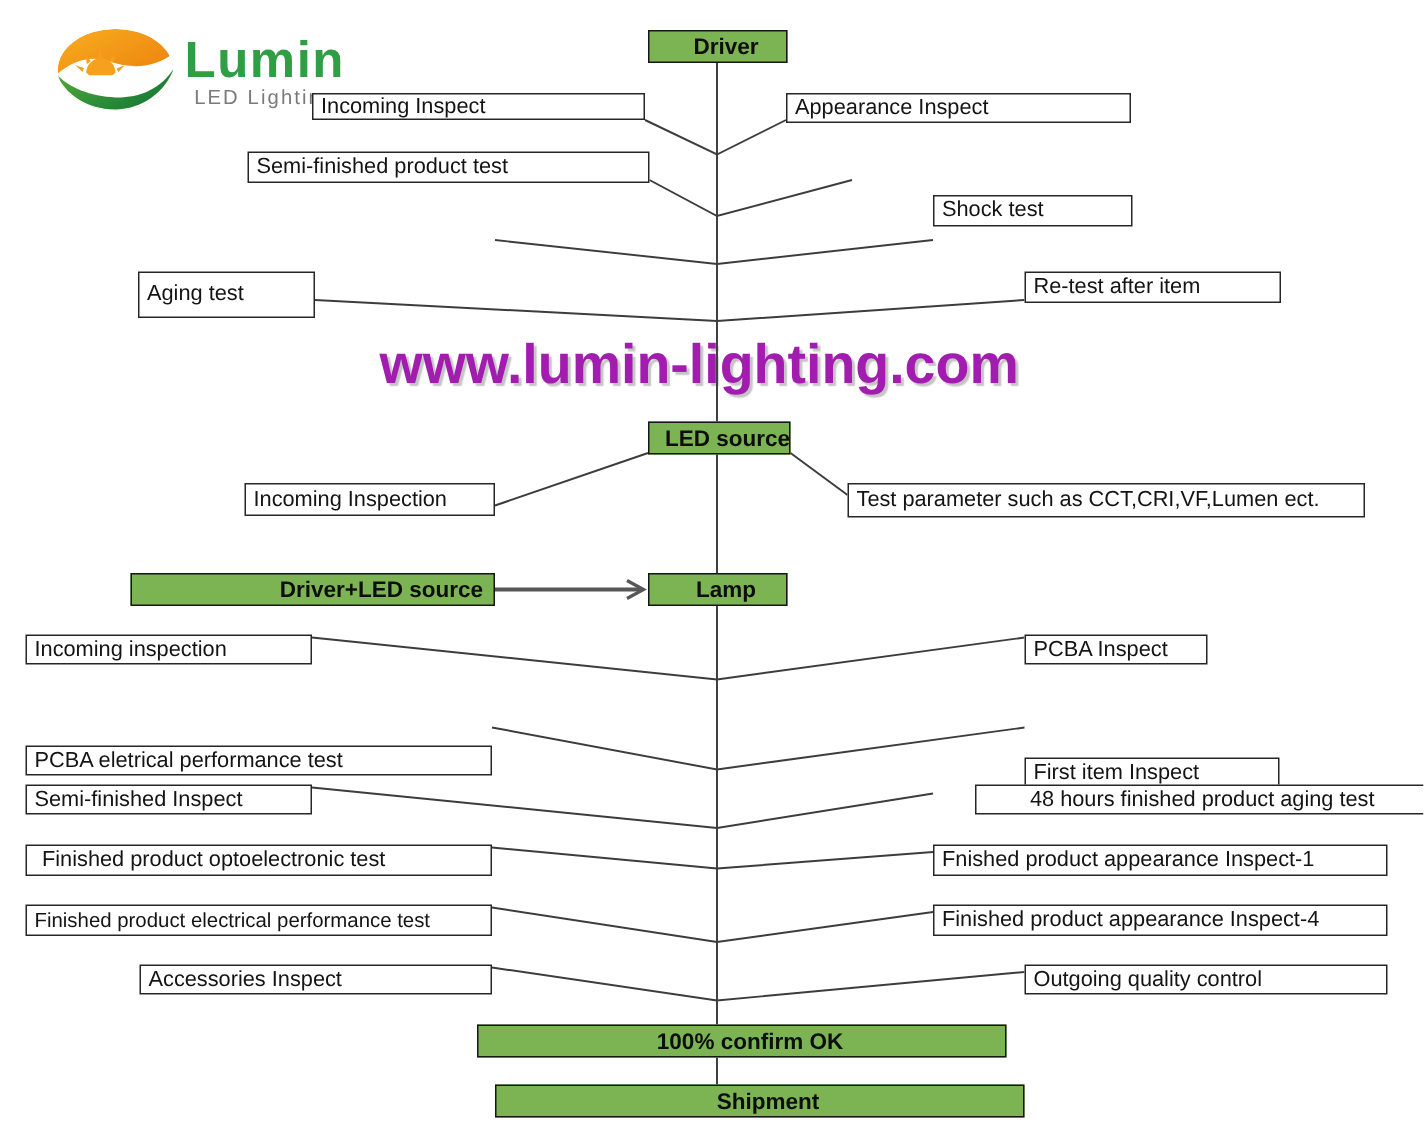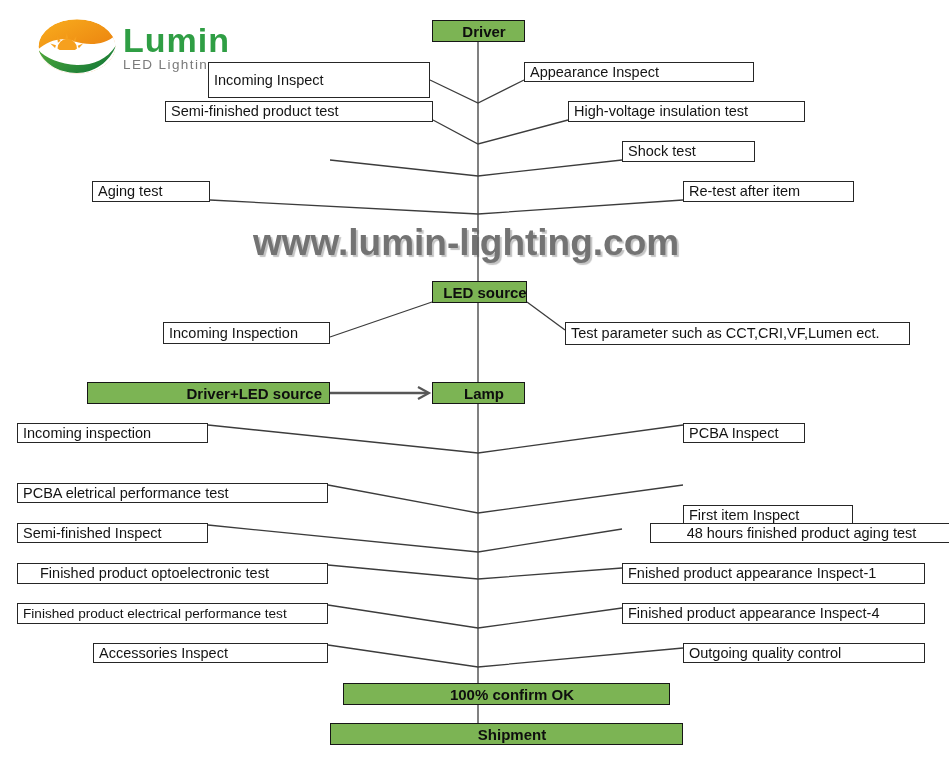--- a/index.html
+++ b/index.html
@@ -3,39 +3,39 @@
 <meta charset="utf-8">
 <style>
   html,body{margin:0;padding:0;background:#ffffff;}
   .canvas{
     position:relative;width:949px;height:758px;background:#fff;
     font-family:"Liberation Sans",sans-serif;overflow:hidden;
   }
   .lines{position:absolute;left:0;top:0;z-index:2;}
   .watermark{
     position:absolute;left:253px;top:222px;z-index:1;
-    font-size:37px;font-weight:bold;color:#737373;
+    font-size:37px;font-weight:bold;color:#a21caf;
     text-shadow:2px 2px 1px #c4c4c4;letter-spacing:0px;white-space:nowrap;
   }
   .node{
     position:absolute;z-index:3;box-sizing:border-box;
     background:#fff;border:1.5px solid #262626;color:#141414;
     font-size:14.5px;line-height:1;display:flex;align-items:center;
     padding:0 5px;white-space:nowrap;
   }
   .node.tight{font-size:13.6px;}
   .node.center{justify-content:center;margin-left:28px;}
   .node.green{
     background:#7CB454;border:1.7px solid #161616;
     font-weight:bold;font-size:15px;justify-content:center;color:#0e0e0e;padding-left:16px;
   }
   .node.green.rightalign{justify-content:flex-end;padding-right:7px;}
   .logo{position:absolute;left:38px;top:18px;z-index:3;display:flex;align-items:flex-start;}
   .logo-mark{width:78px;height:57px;}
-  .logo-text{margin-left:7px;margin-top:6px;}
+  .logo-text{margin-left:7px;margin-top:6px;text-align:center;}
   .logo-brand{font-size:34px;font-weight:bold;color:#2F9E44;line-height:0.95;letter-spacing:1px;}
   .logo-tagline{font-size:13.5px;color:#7A7A7A;letter-spacing:1.4px;margin-top:1px;}
 </style>
 </head>
 <body>
 
 <div class="canvas">
 
   <div class="watermark">www.lumin-lighting.com</div>
 
@@ -99,53 +99,52 @@
       </g>
     </svg>
     <div class="logo-text">
       <div class="logo-brand">Lumin</div>
       <div class="logo-tagline">LED Lighting</div>
     </div>
   </div>
 
   <div class="node green" style="left:432px;top:20px;width:93px;height:22px">Driver</div>
 
-  <div class="node" style="left:208px;top:62px;width:222px;height:36px">Incoming Inspect</div>
+  <div class="node" style="left:208px;top:62px;width:222px;height:18px">Incoming Inspect</div>
   <div class="node" style="left:524px;top:62px;width:230px;height:20px">Appearance Inspect</div>
 
   <div class="node" style="left:165px;top:101px;width:268px;height:21px">Semi-finished product test</div>
-  <div class="node" style="left:568px;top:101px;width:237px;height:21px">High-voltage insulation test</div>
 
-  <div class="node" style="left:622px;top:141px;width:133px;height:21px">Shock test</div>
+  <div class="node" style="left:622px;top:130px;width:133px;height:21px">Shock test</div>
 
-  <div class="node" style="left:92px;top:181px;width:118px;height:21px">Aging test</div>
+  <div class="node" style="left:92px;top:181px;width:118px;height:31px">Aging test</div>
   <div class="node" style="left:683px;top:181px;width:171px;height:21px">Re-test after item</div>
 
   <div class="node green" style="left:432px;top:281px;width:95px;height:22px">LED source</div>
 
   <div class="node" style="left:163px;top:322px;width:167px;height:22px">Incoming Inspection</div>
   <div class="node" style="left:565px;top:322px;width:345px;height:23px">Test parameter such as CCT,CRI,VF,Lumen ect.</div>
 
   <div class="node green rightalign" style="left:87px;top:382px;width:243px;height:22px">Driver+LED source</div>
   <div class="node green" style="left:432px;top:382px;width:93px;height:22px">Lamp</div>
 
   <div class="node" style="left:17px;top:423px;width:191px;height:20px">Incoming inspection</div>
   <div class="node" style="left:683px;top:423px;width:122px;height:20px">PCBA Inspect</div>
 
-  <div class="node" style="left:17px;top:483px;width:311px;height:20px">PCBA eletrical performance test</div>
+  <div class="node" style="left:17px;top:497px;width:311px;height:20px">PCBA eletrical performance test</div>
   <div class="node" style="left:683px;top:505px;width:170px;height:20px">First item Inspect</div>
 
   <div class="node" style="left:17px;top:523px;width:191px;height:20px">Semi-finished Inspect</div>
   <div class="node center" style="left:622px;top:523px;width:303px;height:20px">48 hours finished product aging test</div>
 
-  <div class="node" style="left:17px;top:563px;width:311px;height:21px;padding-left:22px">Finished product optoelectronic test</div>
+  <div class="node" style="left:17px;top:563px;width:311px;height:21px;padding-left:10px">Finished product optoelectronic test</div>
   <div class="node" style="left:622px;top:563px;width:303px;height:21px">Fnished product appearance Inspect-1</div>
 
   <div class="node tight" style="left:17px;top:603px;width:311px;height:21px">Finished product electrical performance test</div>
   <div class="node" style="left:622px;top:603px;width:303px;height:21px">Finished product appearance Inspect-4</div>
 
   <div class="node" style="left:683px;top:643px;width:242px;height:20px">Outgoing quality control</div>
   <div class="node" style="left:93px;top:643px;width:235px;height:20px">Accessories Inspect</div>
 
-  <div class="node green" style="left:343px;top:683px;width:327px;height:22px">100% confirm OK</div>
+  <div class="node green" style="left:318px;top:683px;width:353px;height:22px">100% confirm OK</div>
   <div class="node green" style="left:330px;top:723px;width:353px;height:22px">Shipment</div>
 
 </div>
 
 </body></html>

